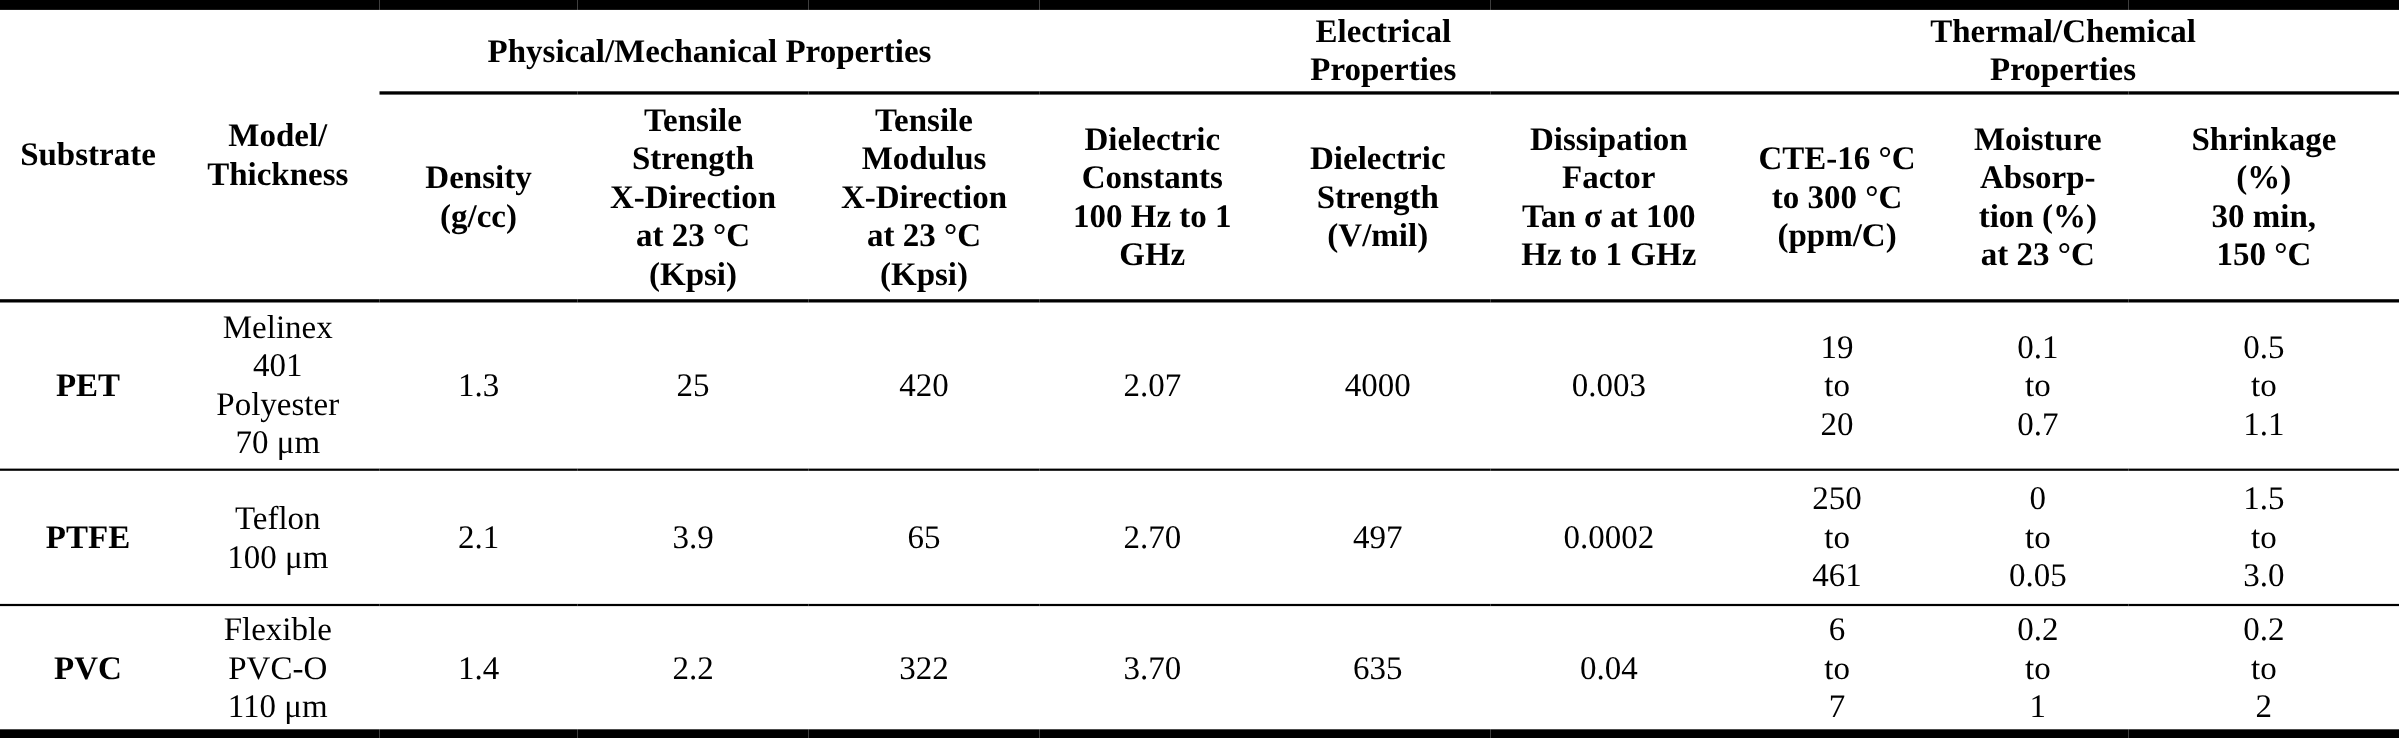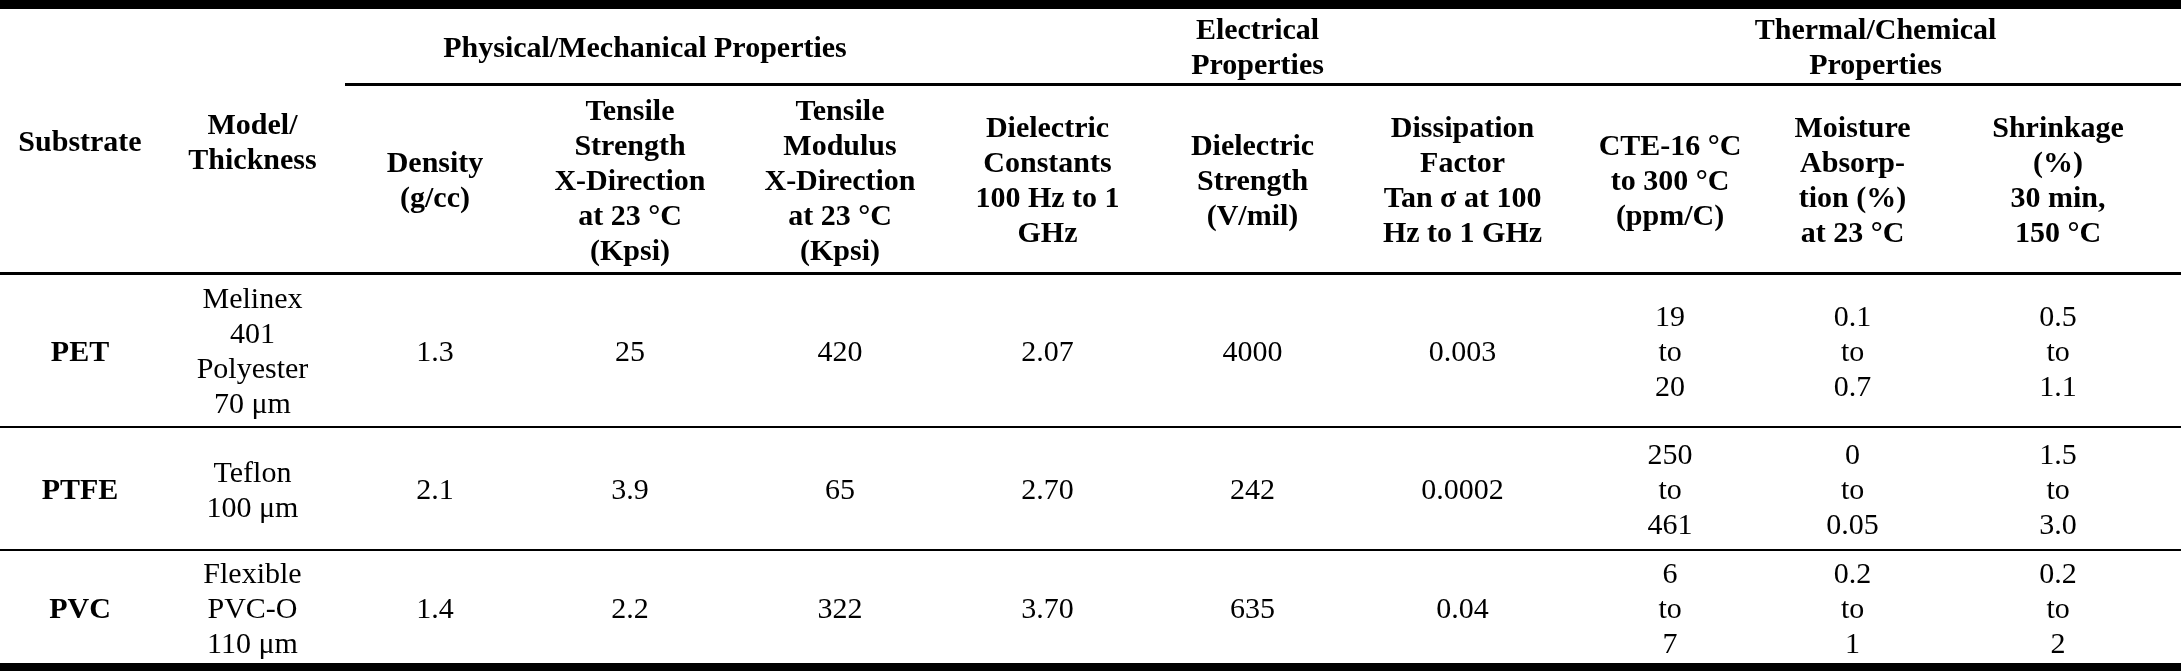--- a/index.html
+++ b/index.html
@@ -138,21 +138,21 @@
 1.1</td>
       </tr>
       <tr class="row-ptfe">
         <td class="sub">PTFE</td>
         <td>Teflon
 100 μm</td>
         <td>2.1</td>
         <td>3.9</td>
         <td>65</td>
         <td>2.70</td>
-        <td>242</td>
+        <td>497</td>
         <td>0.0002</td>
         <td>250
 to
 461</td>
         <td>0
 to
 0.05</td>
         <td class="col-last-pad">1.5
 to
 3.0</td>

